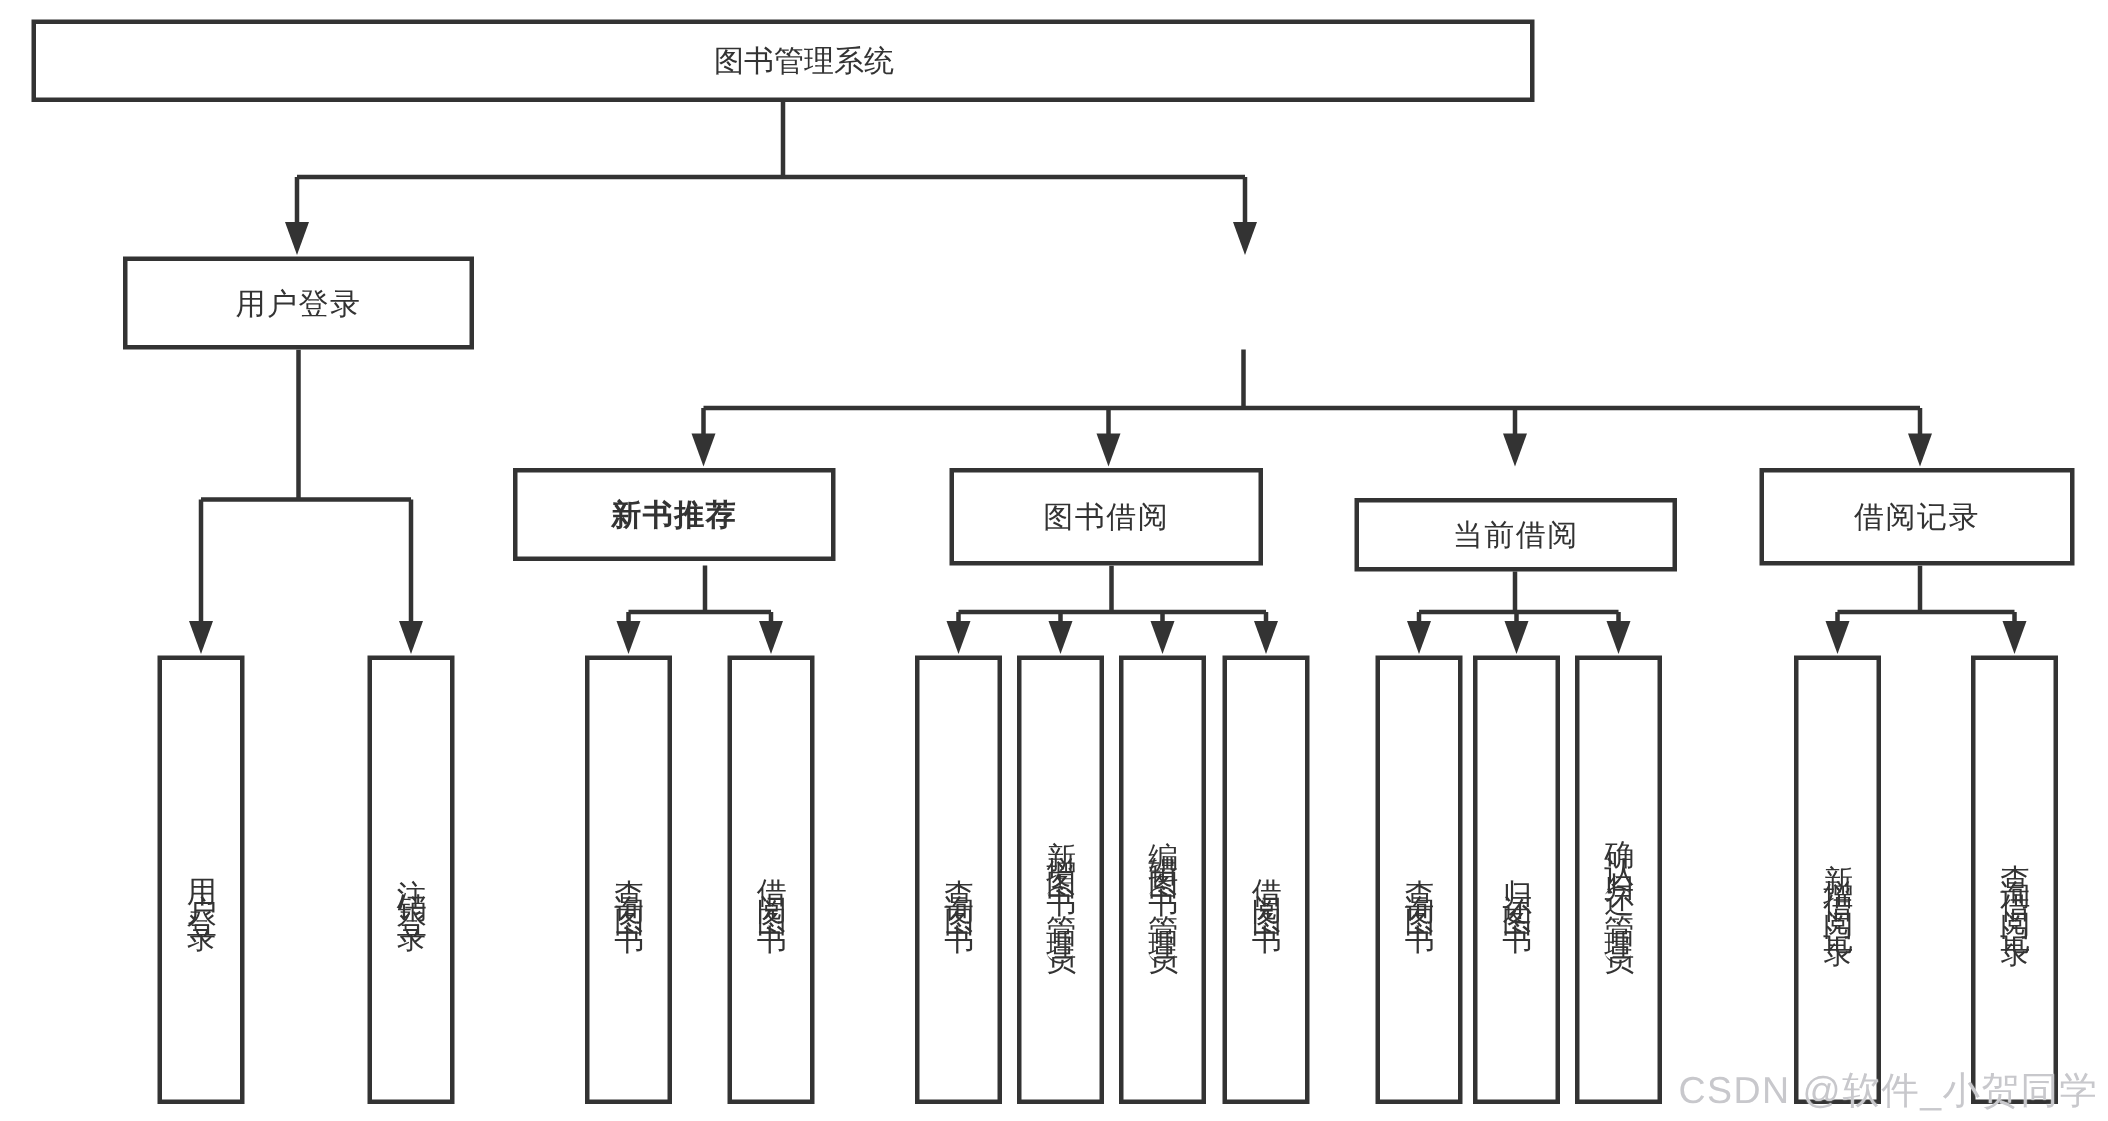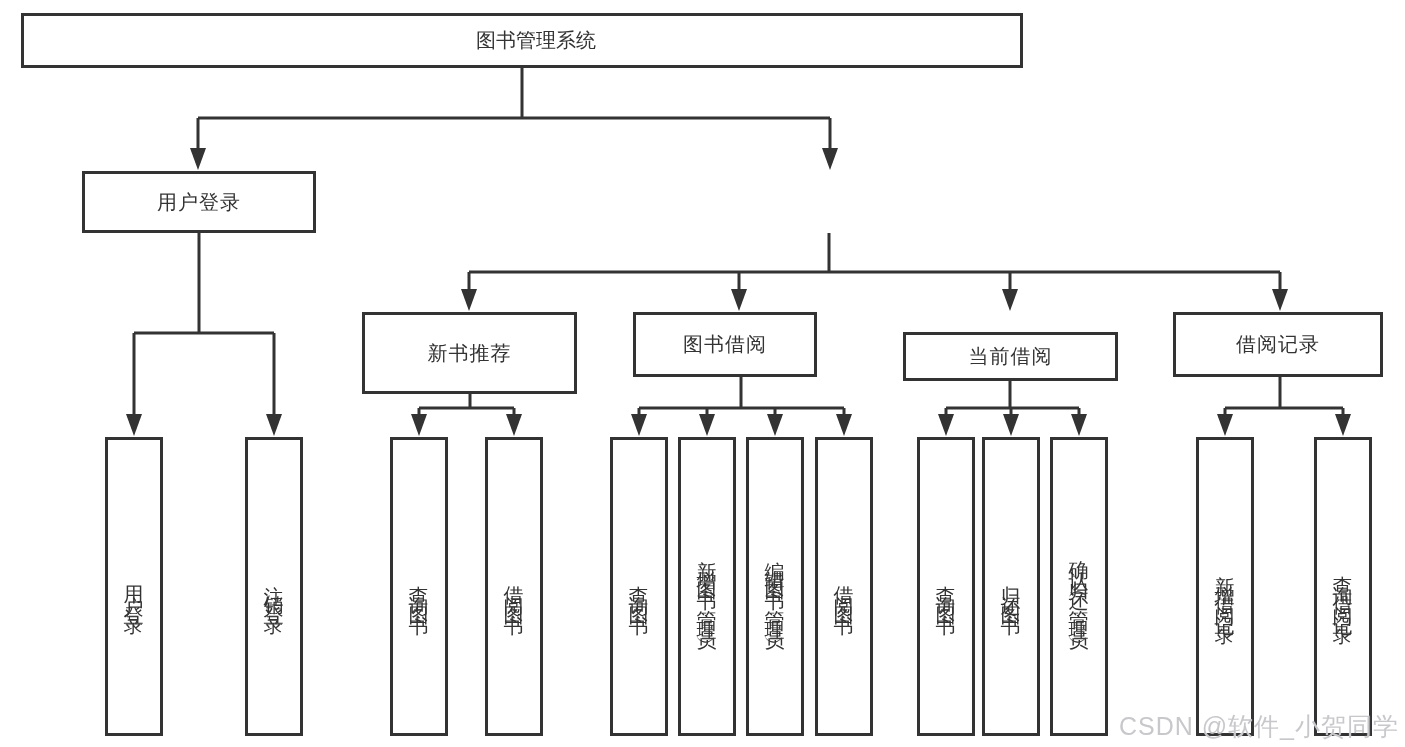--- a/index.html
+++ b/index.html
@@ -95,22 +95,22 @@
       <path d="M1280 377 V408 M1225 408 H1343 M1225 408 V418 M1343 408 V418"></path>
       <polygon points="1217,414 1233,414 1225,436"></polygon>
       <polygon points="1335,414 1351,414 1343,436"></polygon>
     </g>
   </svg>
 
   <div class="node root-node" style="left:21px; top:13px; width:1002px; height:55px;">图书管理系统</div>
 
   <div class="node h-label" style="left:82px; top:171px; width:234px; height:62px;">用户登录</div>
 
-  <div class="node h-label" style="left:362px; top:312px; width:215px; height:82px;">新书推荐</div>
-  <div class="node h-label" style="left:633px; top:312px; width:184px; height:65px;">图书借阅</div>
+  <div class="node h-label" style="left:342px; top:312px; width:215px; height:62px;font-weight:bold;">新书推荐</div>
+  <div class="node h-label" style="left:633px; top:312px; width:209px; height:65px;">图书借阅</div>
   <div class="node h-label" style="left:903px; top:332px; width:215px; height:49px;text-align:center;">当前借阅</div>
   <div class="node h-label" style="left:1173px; top:312px; width:210px; height:65px;">借阅记录</div>
 
   <div class="node leaf" style="left:105px; top:437px; width:58px; height:299px;">用户登录</div>
   <div class="node leaf" style="left:245px; top:437px; width:58px; height:299px;">注销登录</div>
 
   <div class="node leaf" style="left:390px; top:437px; width:58px; height:299px;">查询图书</div>
   <div class="node leaf" style="left:485px; top:437px; width:58px; height:299px;">借阅图书</div>
 
   <div class="node leaf" style="left:610px; top:437px; width:58px; height:299px;">查询图书</div>

